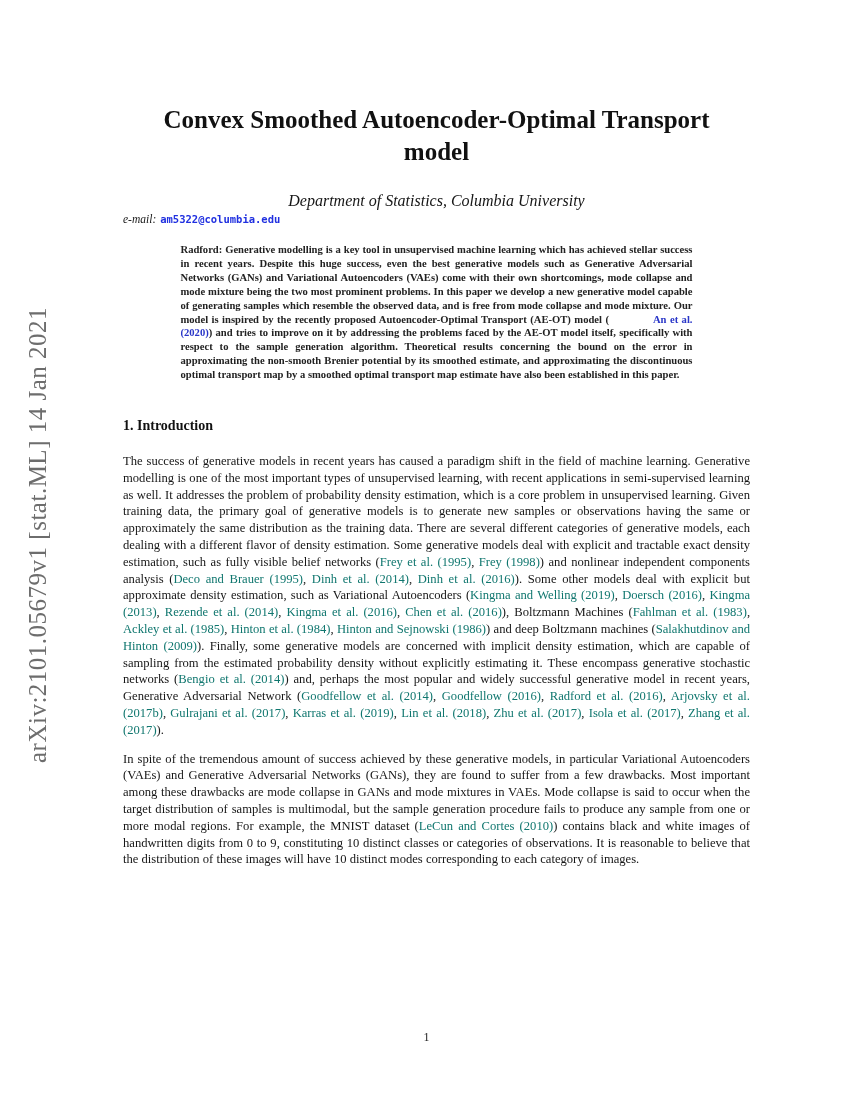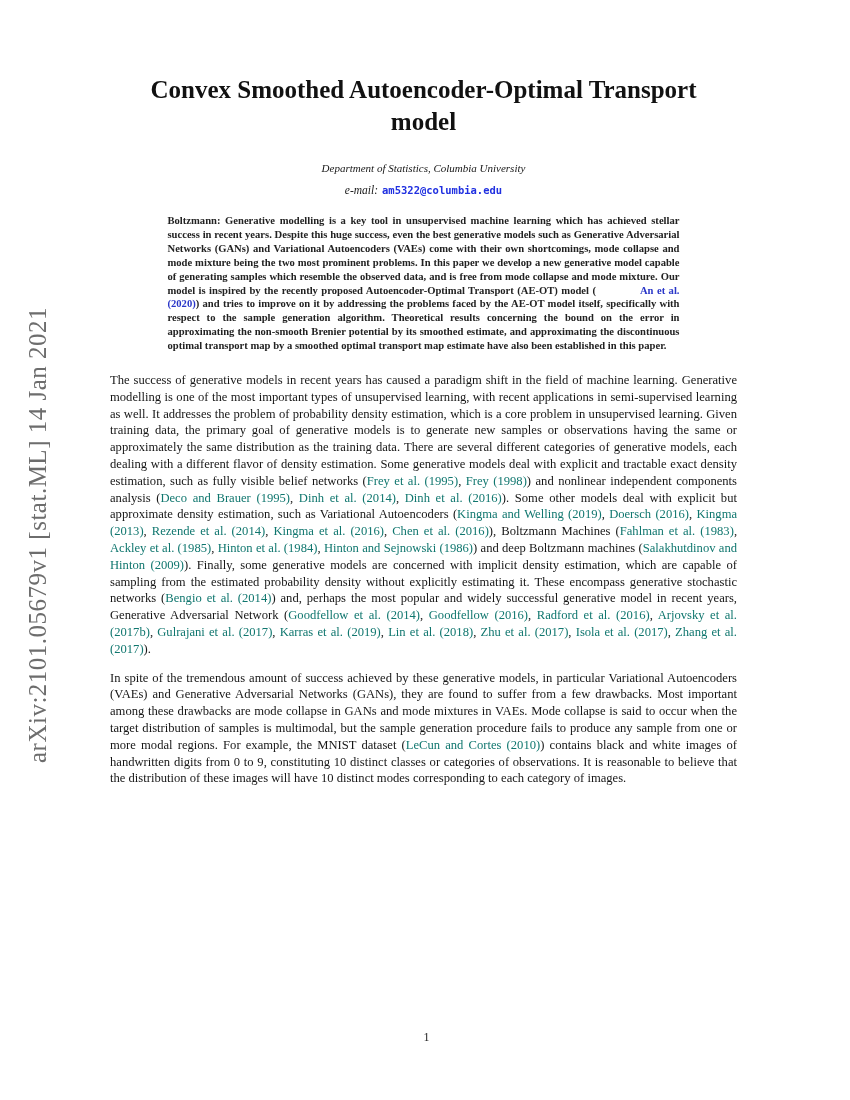--- a/index.html
+++ b/index.html
@@ -18,49 +18,48 @@
     left: 38px;
     top: 535px;
     transform: translate(-50%, -50%) rotate(-90deg);
     white-space: nowrap;
     font-size: 25px;
     letter-spacing: 0.5px;
     color: #6d6d6d;
   }
   .content {
     position: absolute;
-    left: 110px;
+    left: 123px;
     top: 0;
     width: 627px;
-    padding-top: 74px;
+    padding-top: 104px;
   }
   .title {
     margin: 0;
     font-size: 25px;
     font-weight: bold;
     text-align: center;
     line-height: 1.28;
     white-space: pre-line;
     color: #111111;
   }
   .author {
     margin-top: 26px;
     text-align: center;
     font-weight: bold;
     font-size: 14px;
   }
   .affiliation {
     margin-top: 24px;
     text-align: center;
     font-style: italic;
-    font-size: 11px;
+    font-size: 16px;
   }
   .email-line {
-    margin-top: 10px;
-    text-align: center;
+    margin-top: 3px;
     font-style: italic;
     font-size: 11.5px;
   }
   .email-label { margin-right: 4px; }
   .email {
     font-style: normal;
     font-family: "DejaVu Sans Mono", "Liberation Mono", monospace;
     font-size: 10.5px;
     font-weight: bold;
     color: #2030e0;
@@ -113,24 +112,25 @@
 model</h1>
 
 
     <div class="affiliation">Department of Statistics, Columbia University</div>
 
     <div class="email-line">
       <span class="email-label">e-mail:</span><a class="email">am5322@columbia.edu</a>
     </div>
 
     <div class="abstract">
-      <span class="abstract-label">Boltzmann:</span>
+      <span class="abstract-label">Radford:</span>
       <span><span>Generative modelling is a key tool in unsupervised machine learning which has achieved stellar success in recent years. Despite this huge success, even the best generative models such as Generative Adversarial Networks (GANs) and Variational Autoencoders (VAEs) come with their own shortcomings, mode collapse and mode mixture being the two most prominent problems. In this paper we develop a new generative model capable of generating samples which resemble the observed data, and is free from mode collapse and mode mixture. Our model is inspired by the recently proposed Autoencoder-Optimal Transport (AE-OT) model (</span><span class="cite">An et al. (2020)</span><span>) and tries to improve on it by addressing the problems faced by the AE-OT model itself, specifically with respect to the sample generation algorithm. Theoretical results concerning the bound on the error in approximating the non-smooth Brenier potential by its smoothed estimate, and approximating the discontinuous optimal transport map by a smoothed optimal transport map estimate have also been established in this paper.</span></span>
     </div>
 
+    <h2 class="section-heading">1. Introduction</h2>
 
     <p class="para"><span>The success of generative models in recent years has caused a paradigm shift in the field of machine learning. Generative modelling is one of the most important types of unsupervised learning, with recent applications in semi-supervised learning as well. It addresses the problem of probability density estimation, which is a core problem in unsupervised learning. Given training data, the primary goal of generative models is to generate new samples or observations having the same or approximately the same distribution as the training data. There are several different categories of generative models, each dealing with a different flavor of density estimation. Some generative models deal with explicit and tractable exact density estimation, such as fully visible belief networks (</span><span class="cite">Frey et al. (1995)</span><span>, </span><span class="cite">Frey (1998)</span><span>) and nonlinear independent components analysis (</span><span class="cite">Deco and Brauer (1995)</span><span>, </span><span class="cite">Dinh et al. (2014)</span><span>, </span><span class="cite">Dinh et al. (2016)</span><span>). Some other models deal with explicit but approximate density estimation, such as Variational Autoencoders (</span><span class="cite">Kingma and Welling (2019)</span><span>, </span><span class="cite">Doersch (2016)</span><span>, </span><span class="cite">Kingma (2013)</span><span>, </span><span class="cite">Rezende et al. (2014)</span><span>, </span><span class="cite">Kingma et al. (2016)</span><span>, </span><span class="cite">Chen et al. (2016)</span><span>), Boltzmann Machines (</span><span class="cite">Fahlman et al. (1983)</span><span>, </span><span class="cite">Ackley et al. (1985)</span><span>, </span><span class="cite">Hinton et al. (1984)</span><span>, </span><span class="cite">Hinton and Sejnowski (1986)</span><span>) and deep Boltzmann machines (</span><span class="cite">Salakhutdinov and Hinton (2009)</span><span>). Finally, some generative models are concerned with implicit density estimation, which are capable of sampling from the estimated probability density without explicitly estimating it. These encompass generative stochastic networks (</span><span class="cite">Bengio et al. (2014)</span><span>) and, perhaps the most popular and widely successful generative model in recent years, Generative Adversarial Network (</span><span class="cite">Goodfellow et al. (2014)</span><span>, </span><span class="cite">Goodfellow (2016)</span><span>, </span><span class="cite">Radford et al. (2016)</span><span>, </span><span class="cite">Arjovsky et al. (2017b)</span><span>, </span><span class="cite">Gulrajani et al. (2017)</span><span>, </span><span class="cite">Karras et al. (2019)</span><span>, </span><span class="cite">Lin et al. (2018)</span><span>, </span><span class="cite">Zhu et al. (2017)</span><span>, </span><span class="cite">Isola et al. (2017)</span><span>, </span><span class="cite">Zhang et al. (2017)</span><span>).</span></p>
 
     <p class="para"><span>In spite of the tremendous amount of success achieved by these generative models, in particular Variational Autoencoders (VAEs) and Generative Adversarial Networks (GANs), they are found to suffer from a few drawbacks. Most important among these drawbacks are mode collapse in GANs and mode mixtures in VAEs. Mode collapse is said to occur when the target distribution of samples is multimodal, but the sample generation procedure fails to produce any sample from one or more modal regions. For example, the MNIST dataset (</span><span class="cite">LeCun and Cortes (2010)</span><span>) contains black and white images of handwritten digits from 0 to 9, constituting 10 distinct classes or categories of observations. It is reasonable to believe that the distribution of these images will have 10 distinct modes corresponding to each category of images.</span></p>
   </div>
 
   <div class="page-number">1</div>
 </div>
 
 </body></html>

